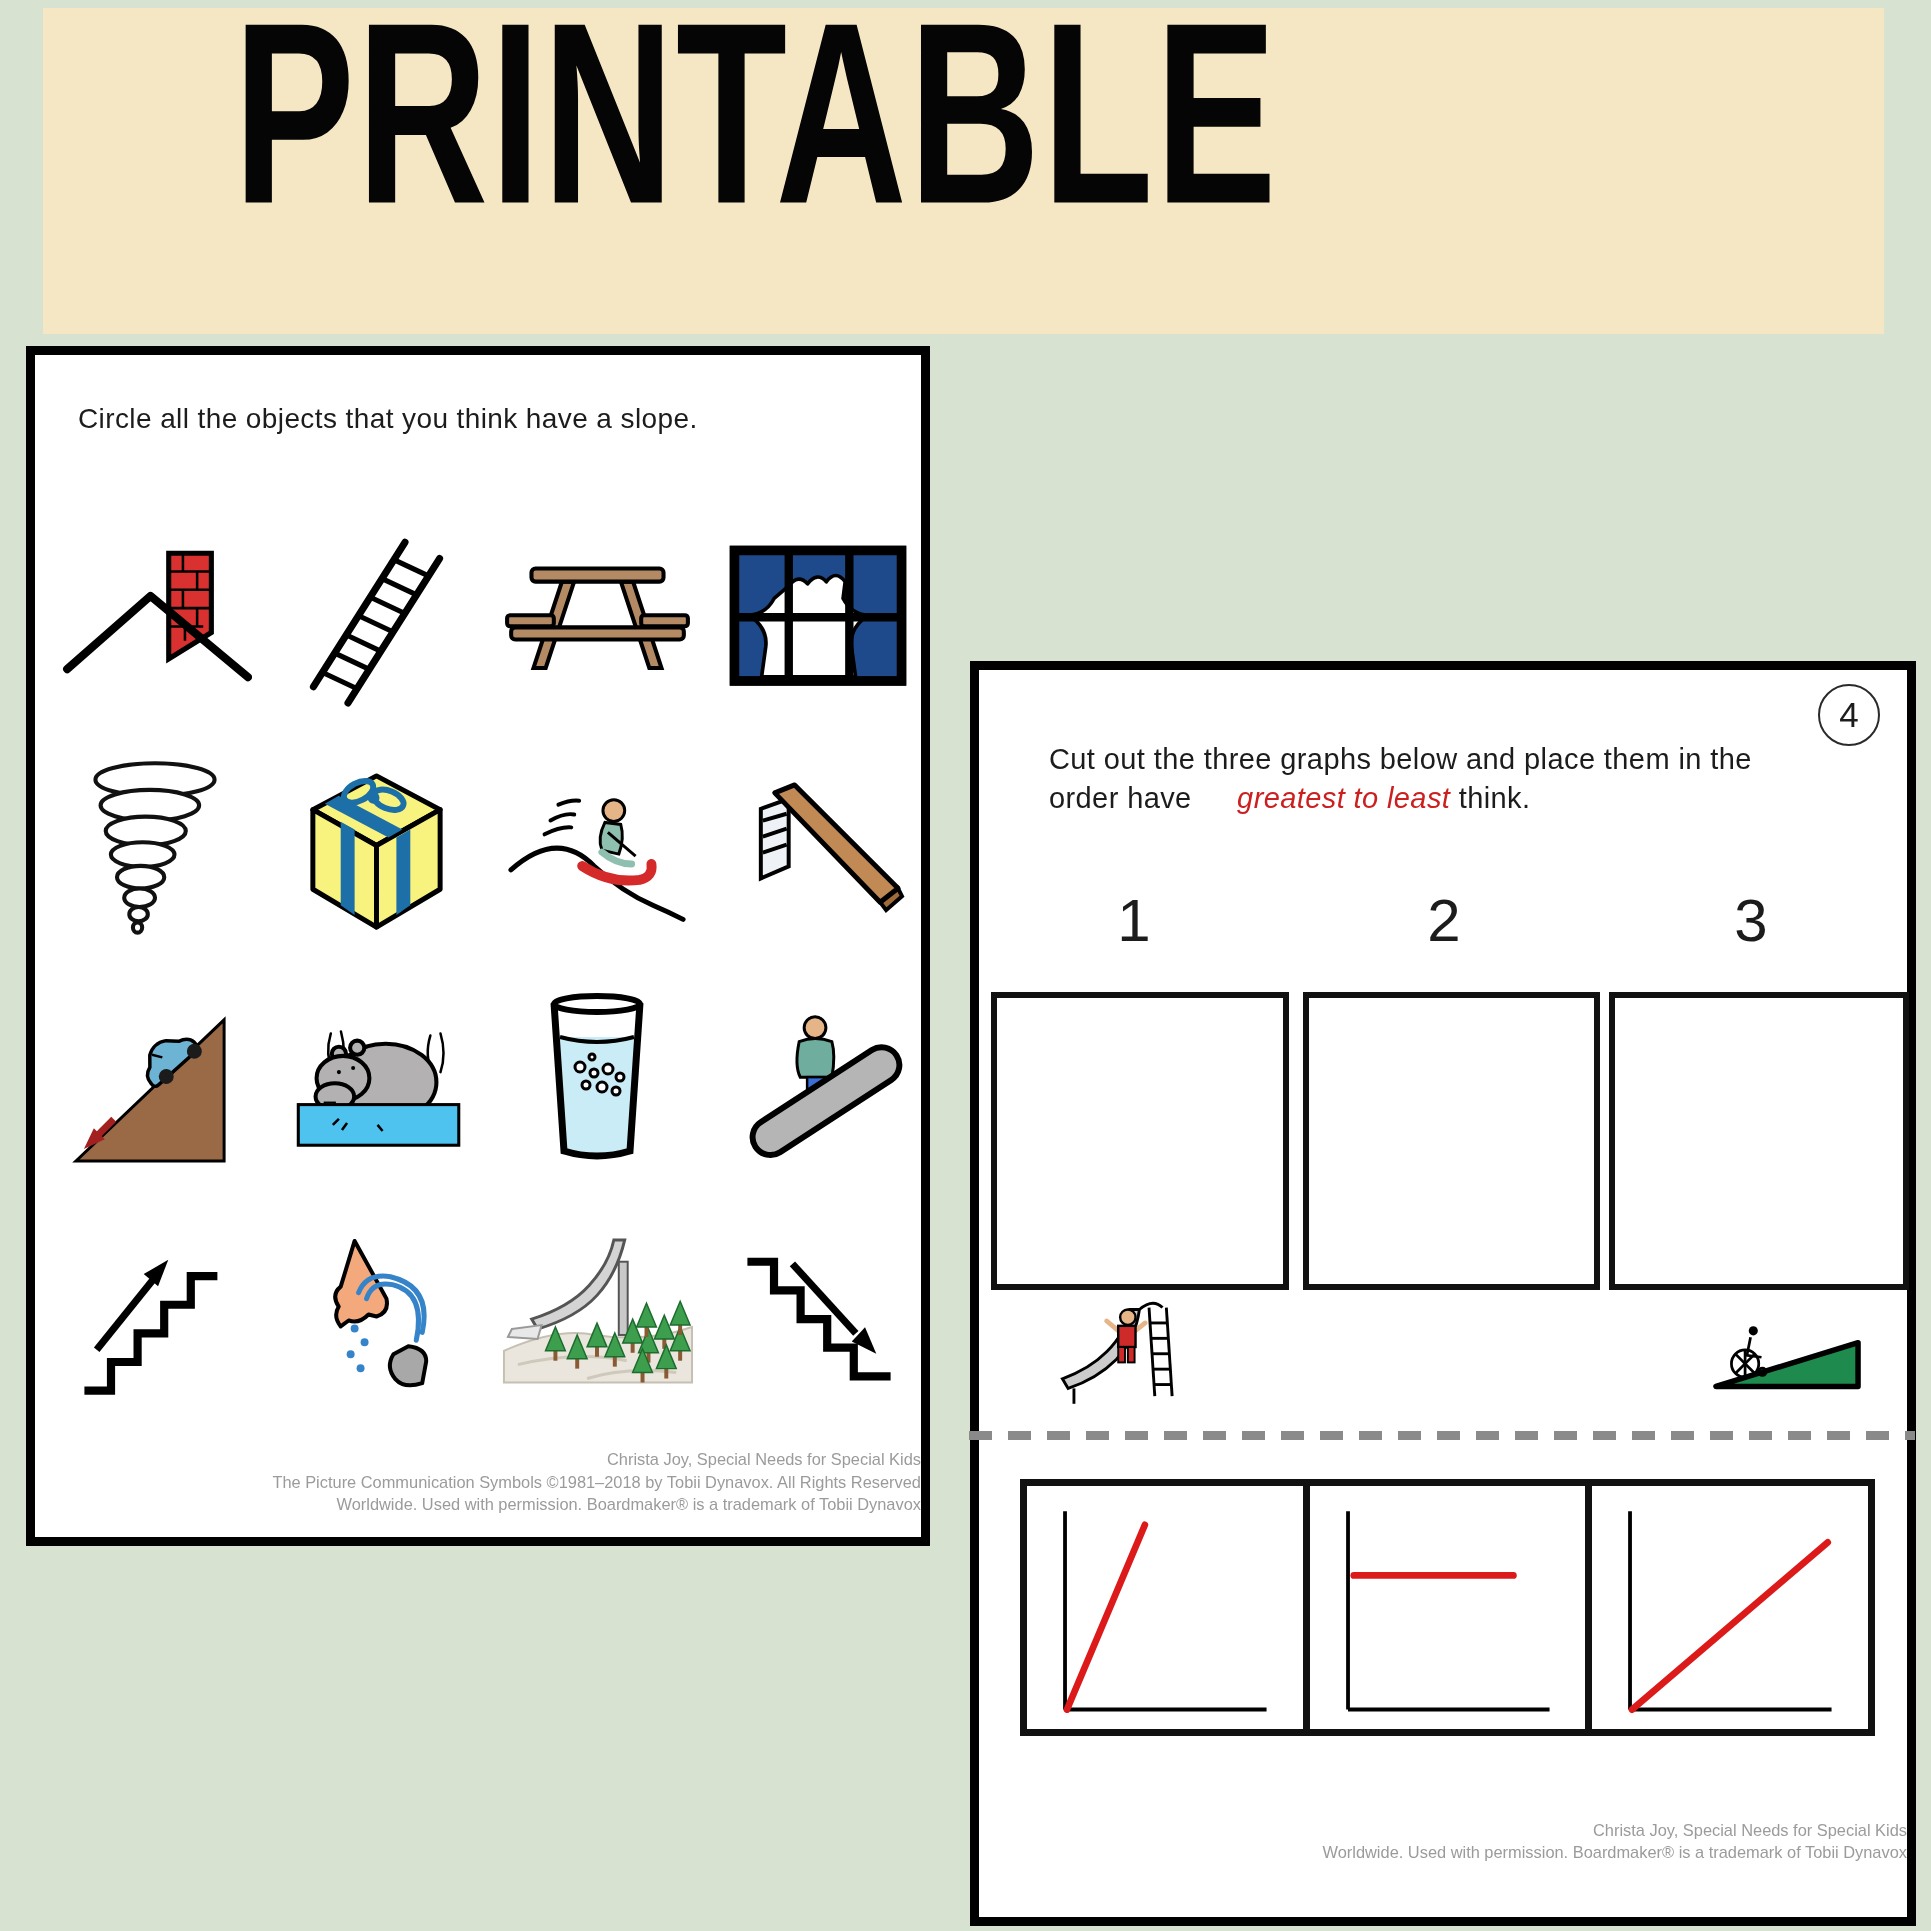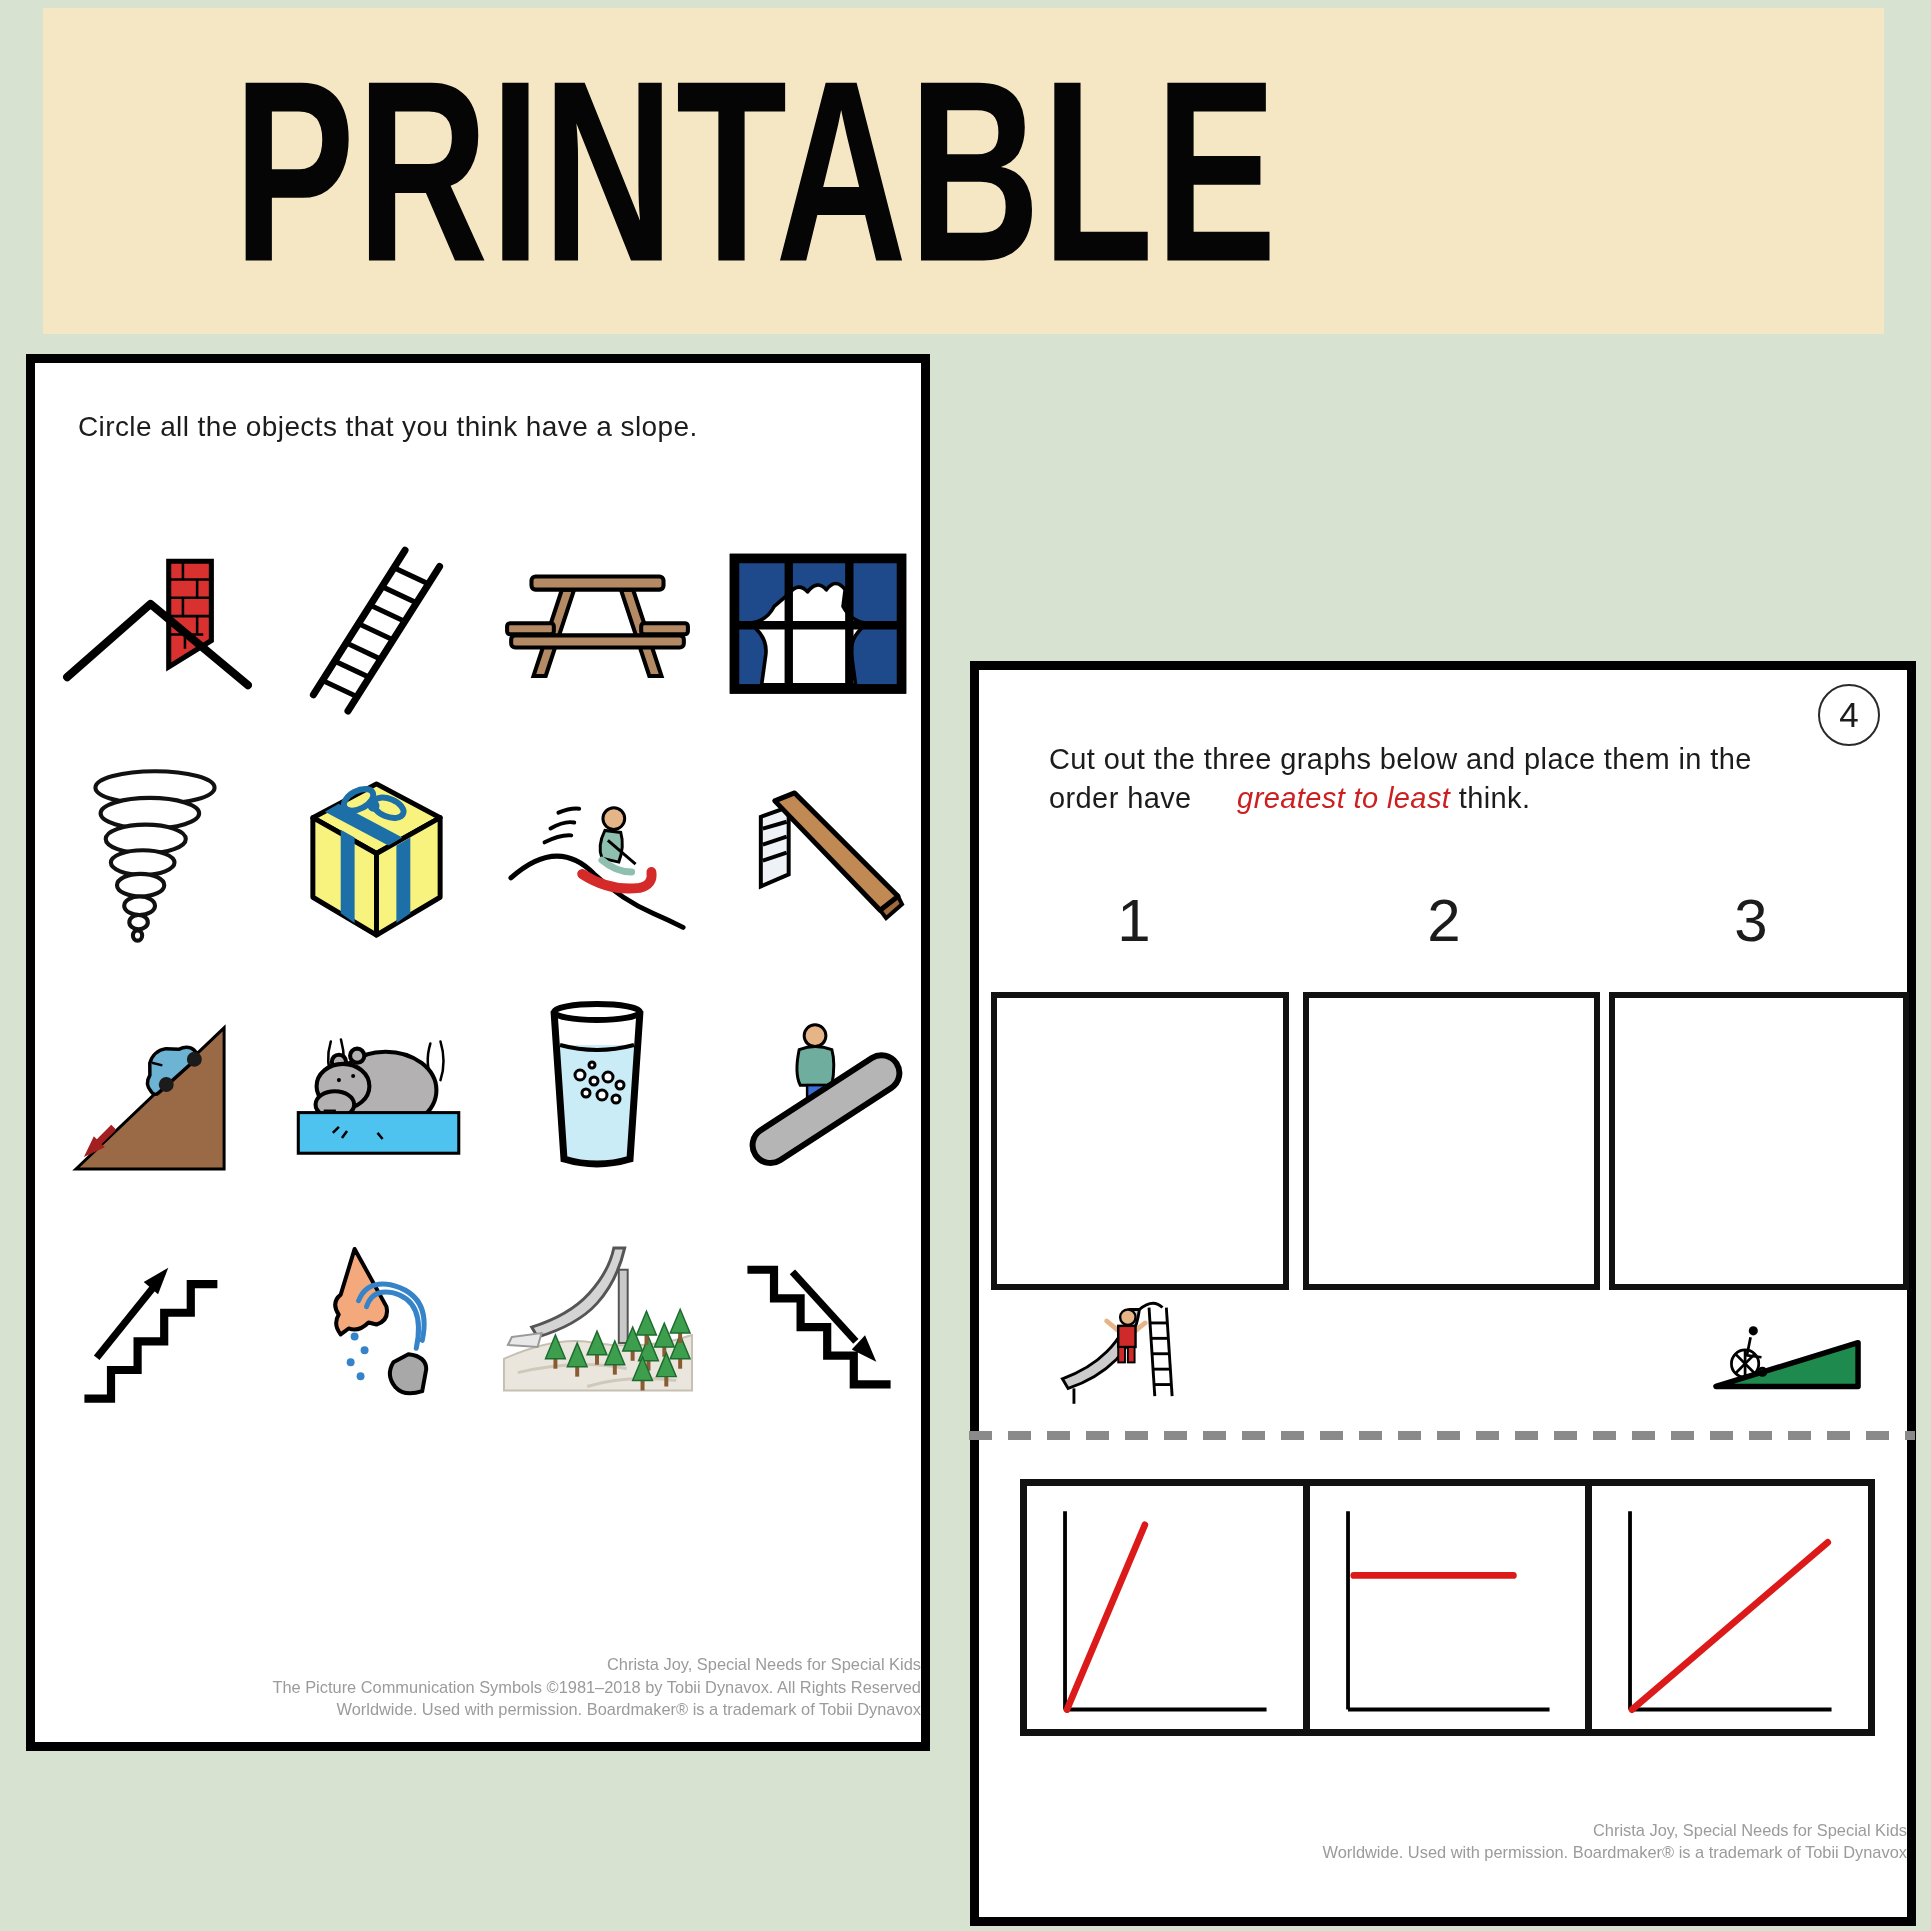--- a/index.html
+++ b/index.html
@@ -1,25 +1,25 @@
 <!DOCTYPE html>
 <html><head>
 <meta charset="utf-8">
 <style>
   html,body{margin:0;padding:0;}
   body{width:1931px;height:1931px;background:#d8e2d0;font-family:"Liberation Sans",sans-serif;position:relative;overflow:hidden;}
   .abs{position:absolute;}
 
   
-  .banner{left:43px;top:7.7px;width:1841px;height:326px;background:#f6e7c4;display:flex;align-items:center;justify-content:center;padding-right:415px;box-sizing:border-box;}
+  .banner{left:43px;top:7.7px;width:1841px;height:326px;background:#f6e7c4;display:flex;align-items:flex-start;justify-content:center;padding-right:415px;box-sizing:border-box;}
   .banner-text{font-size:182px;font-weight:bold;letter-spacing:1.9px;color:#050505;transform:scaleY(1.42);white-space:nowrap;}
 
   
   .page{background:#fff;border:9.7px solid #000;box-sizing:border-box;}
-  .left-page{left:26px;top:354px;width:904px;height:1397px;}
+  .left-page{left:26px;top:346px;width:904px;height:1200px;}
   .right-page{left:970px;top:661px;width:946px;height:1265px;}
 
   .lp-instruction{left:43px;top:48px;font-size:28px;color:#1c1c1c;letter-spacing:0.4px;}
   .lp-grid{left:9.7px;top:145px;width:884px;height:927px;display:grid;grid-template-columns:repeat(4,1fr);grid-template-rows:repeat(4,1fr);}
   .cell{display:flex;align-items:center;justify-content:center;}
 
   .page-footer{left:0;width:100%;text-align:right;font-size:16.4px;line-height:1.38;color:#9b9b9b;}
   .lp-footer{bottom:21px;}
   .rp-footer{bottom:53px;}
 

